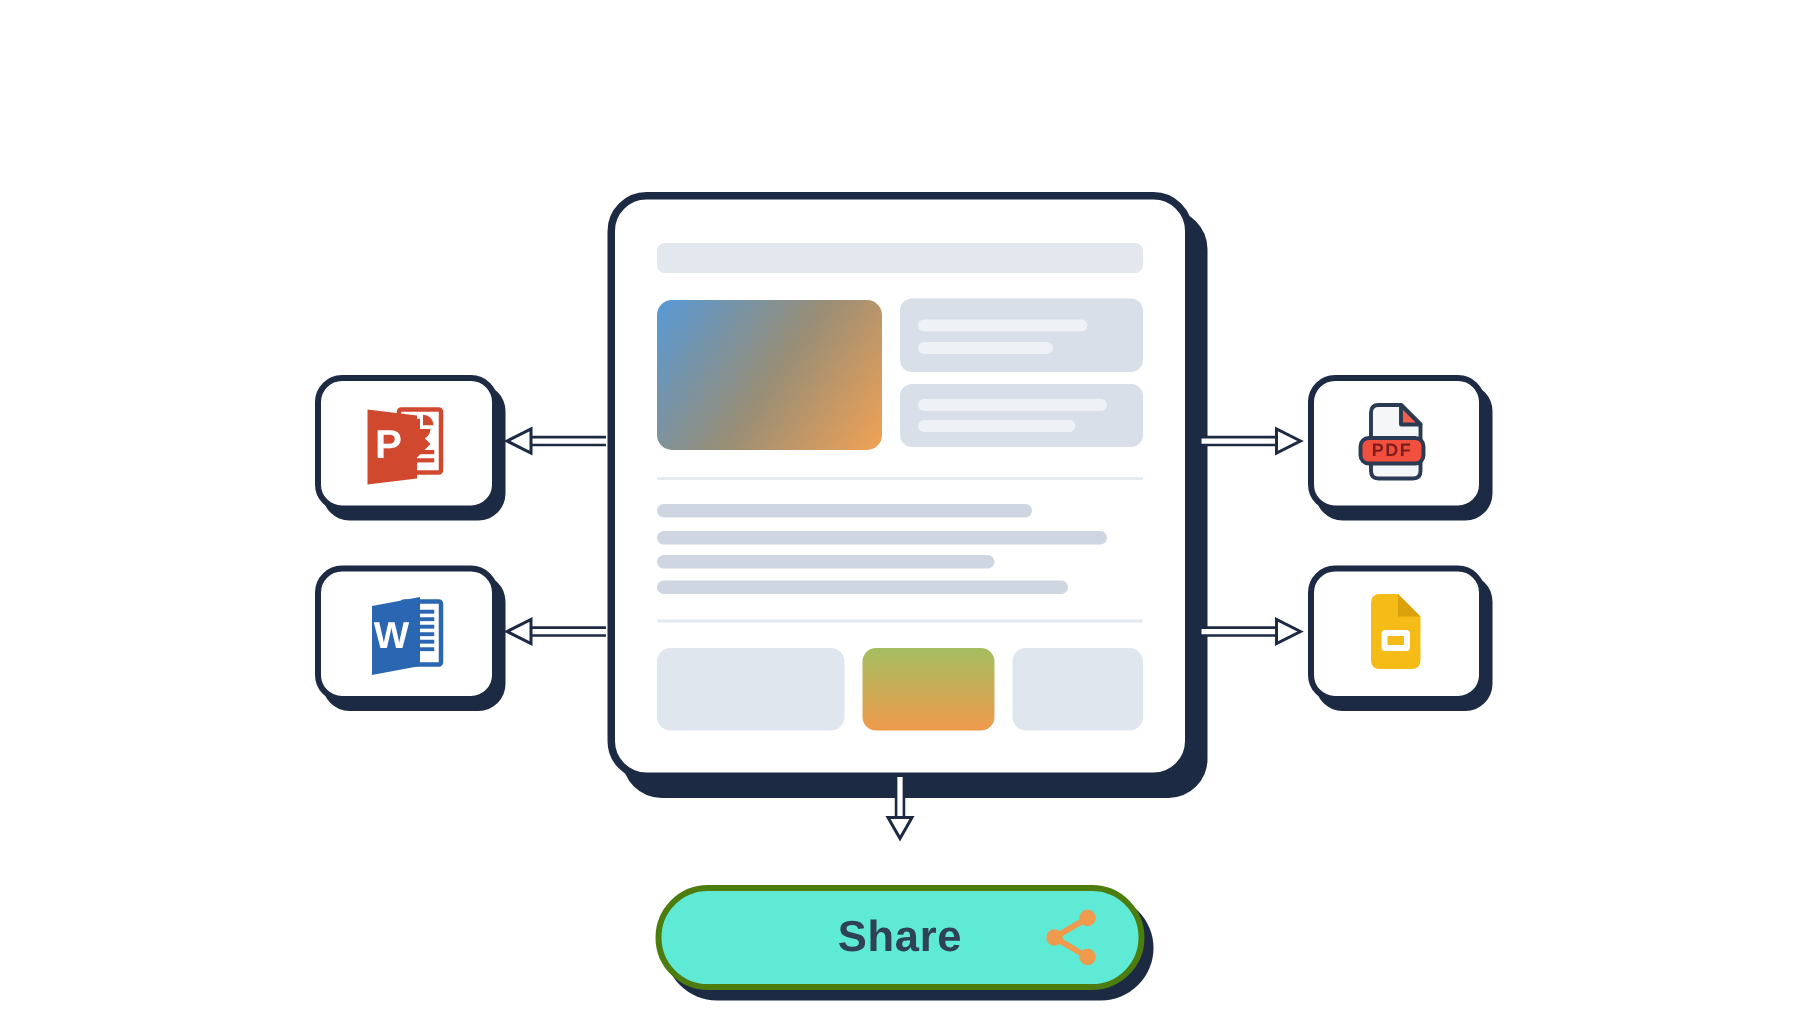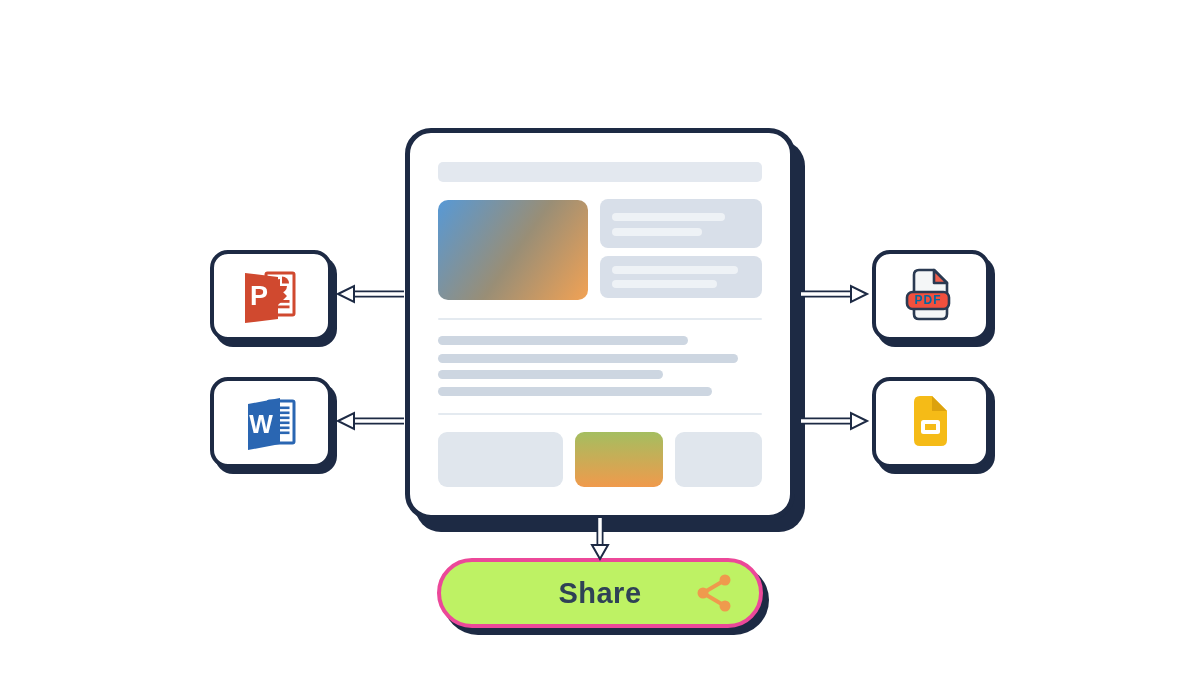--- a/index.html
+++ b/index.html
@@ -70,29 +70,29 @@
   .ppt-letter {
     position: absolute; left: 2px; top: 15px; width: 32px;
     text-align: center; color: #FFFFFF; font-weight: bold; font-size: 27px; line-height: 30px;
   }
   .word-letter {
     position: absolute; left: 4px; top: 16px; width: 32px;
     text-align: center; color: #FFFFFF; font-weight: bold; font-size: 25px; line-height: 30px;
   }
   .pdf-badge-text {
     position: absolute; left: 6px; top: 26px; width: 42px; height: 17px;
-    text-align: center; color: #0369a1; font-weight: bold; font-size: 12px; line-height: 17px;
+    text-align: center; color: #7f1d1d; font-weight: bold; font-size: 12px; line-height: 17px;
     letter-spacing: 1px;
   }
   
   .share-pill {
     position: absolute;
-    left: 437px; top: 558px; width: 326px; height: 70px;
-    background: #bef264;
-    border: 4px solid #ec4899;
+    left: 437px; top: 590px; width: 326px; height: 70px;
+    background: #5eead4;
+    border: 4px solid #4d7c0f;
     border-radius: 36px;
     box-shadow: 6px 7px 0 #1D2A44;
     box-sizing: border-box;
     cursor: pointer;
   }
   .share-label {
     position: absolute; left: 0; top: 0; width: 100%; height: 62px;
     text-align: center; line-height: 62px;
     font-size: 29px; font-weight: bold; color: #2F4156; letter-spacing: 0.5px;
   }

